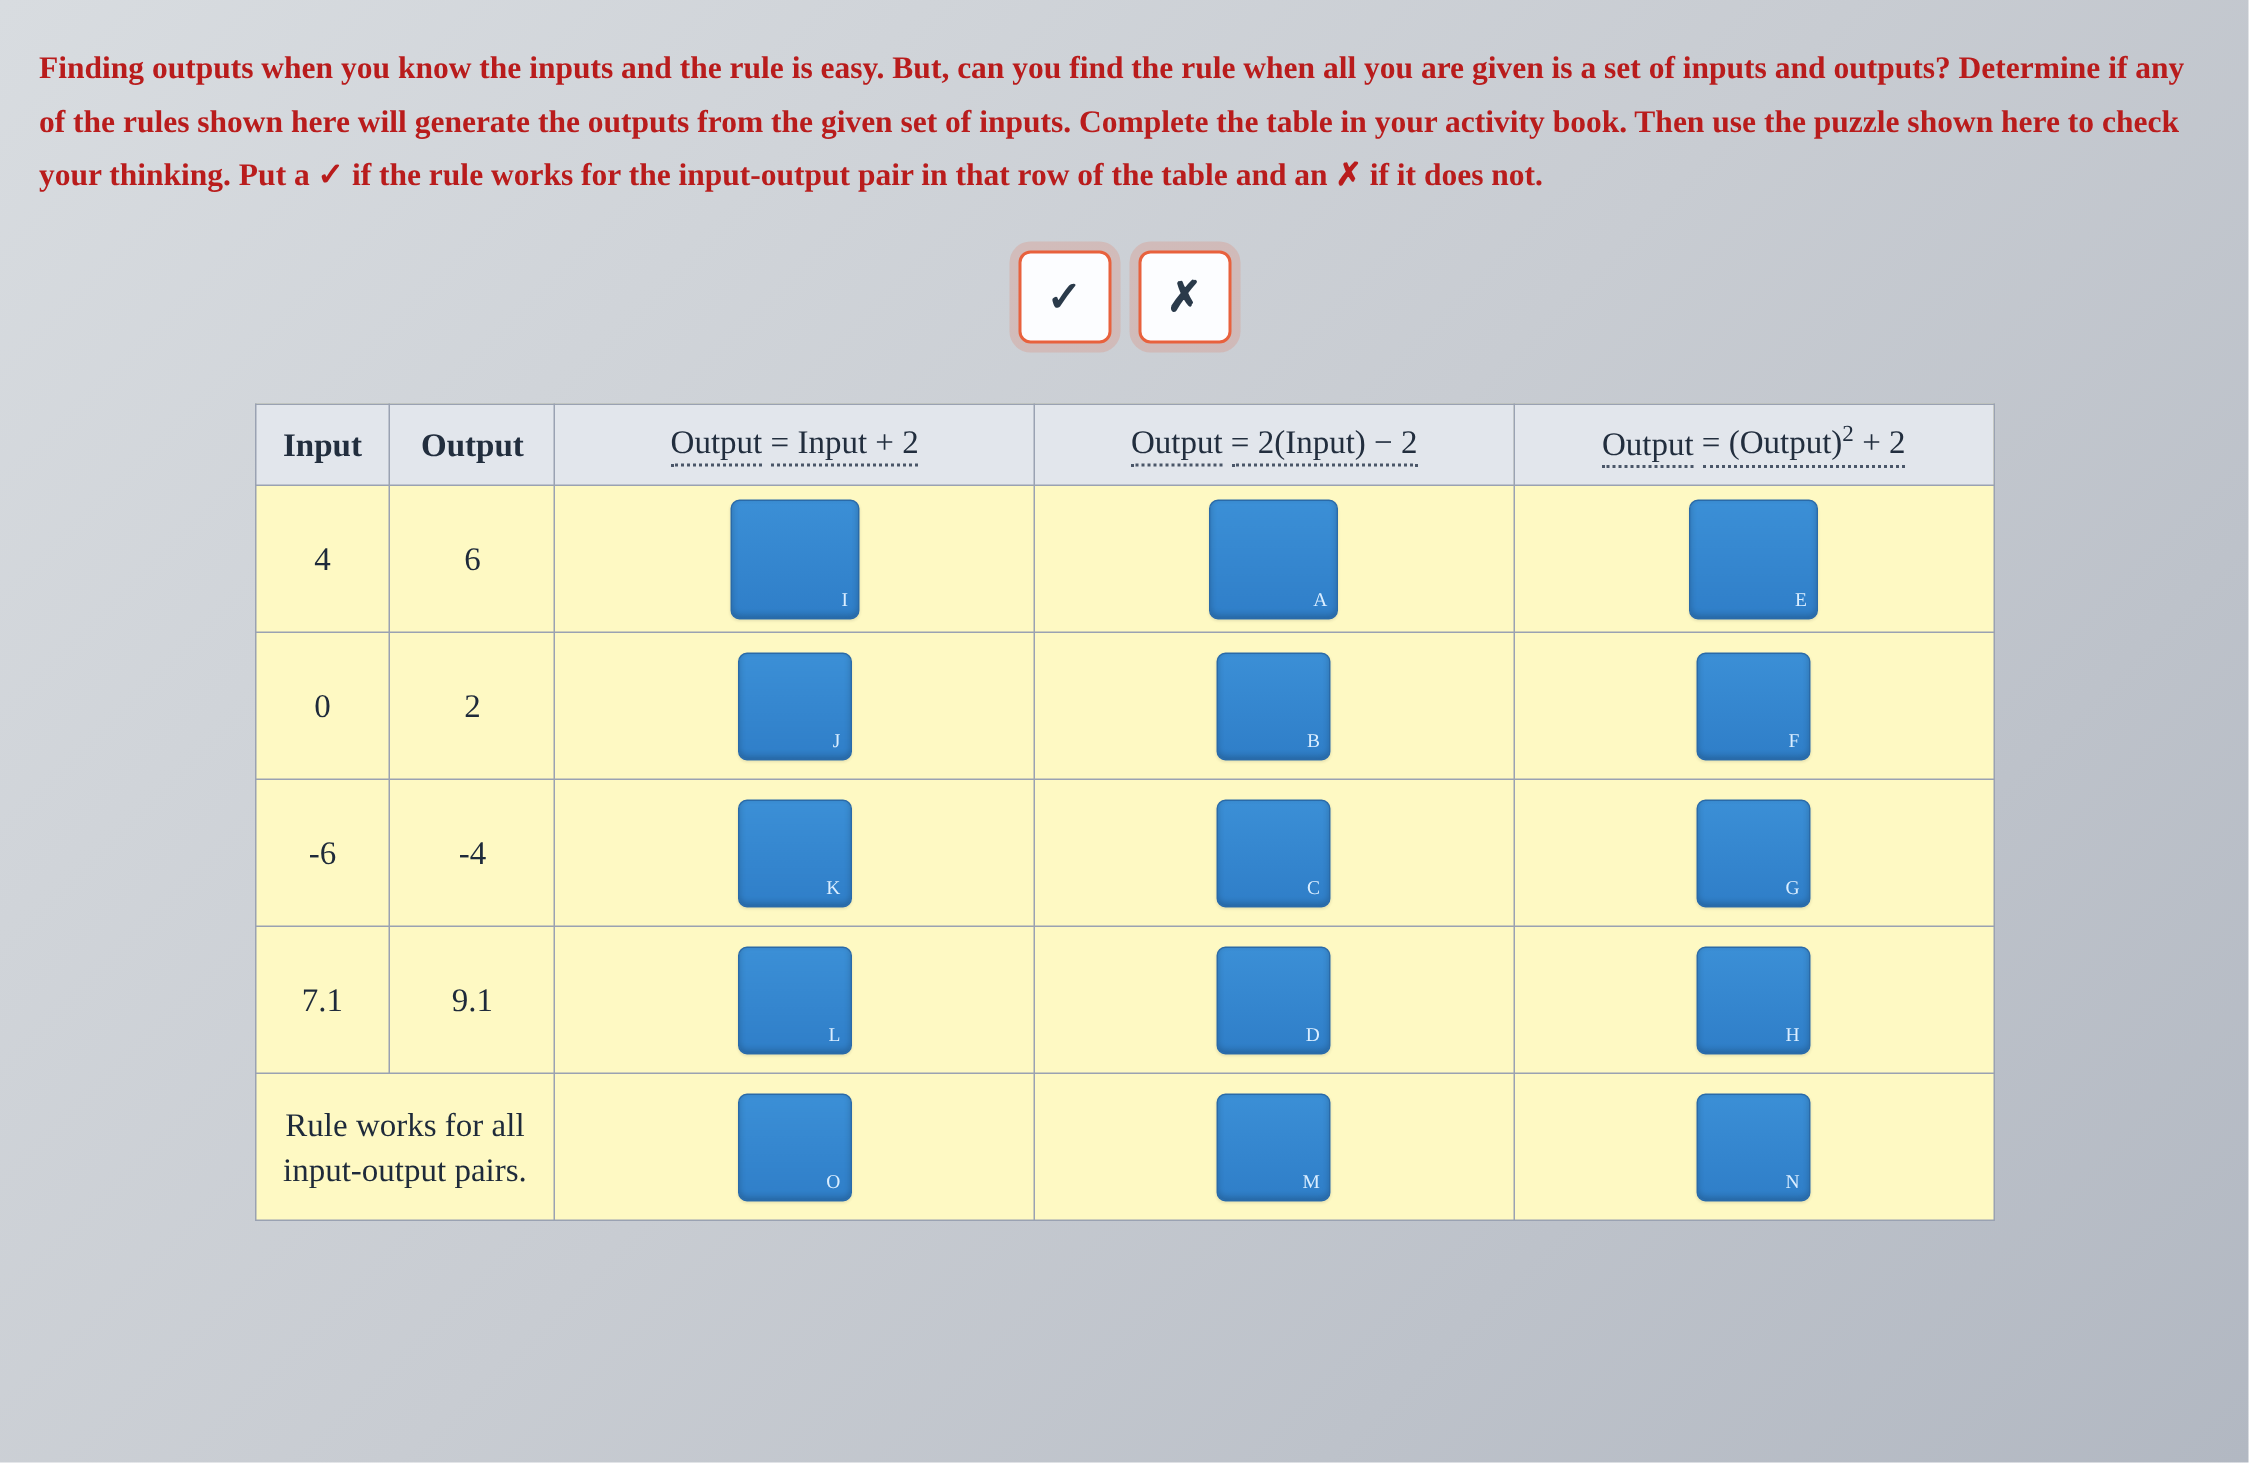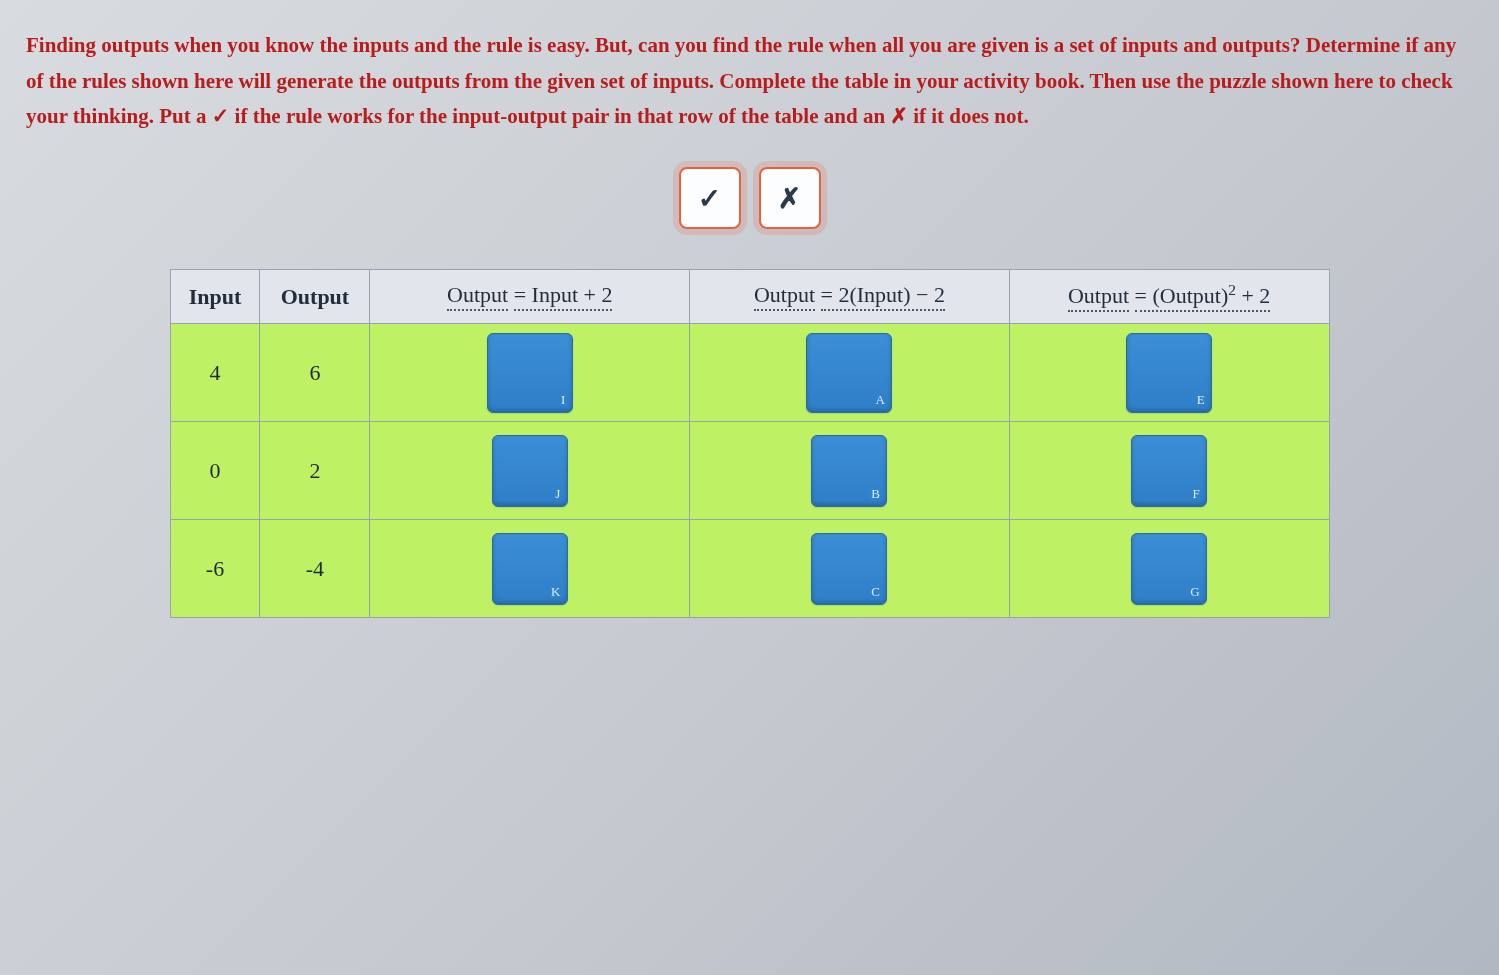--- a/index.html
+++ b/index.html
@@ -38,21 +38,21 @@
   justify-content: center;
   font-size: 28px;
   font-weight: bold;
   color: #2a3a4a;
   cursor: grab;
 }
 .worksheet {
   margin: 0 auto;
   width: 1160px;
   border-collapse: collapse;
-  background: #bef264;
+  background: #fef9c3;
 }
 .worksheet th, .worksheet td {
   border: 1px solid #9aa2b2;
   padding: 0;
   vertical-align: middle;
 }
 .worksheet thead th {
   font-weight: normal;
   font-size: 22px;
   color: #222e3e;
@@ -184,14 +184,51 @@
           <div class="drop-slot">
             <span class="tag">C</span>
           </div>
         </td>
       <td>
           <div class="drop-slot">
             <span class="tag">G</span>
           </div>
         </td>
     </tr>
+    <tr>
+      <td class="io-cell">7.1</td>
+      <td class="io-cell">9.1</td>
+      <td>
+          <div class="drop-slot">
+            <span class="tag">L</span>
+          </div>
+        </td>
+      <td>
+          <div class="drop-slot">
+            <span class="tag">D</span>
+          </div>
+        </td>
+      <td>
+          <div class="drop-slot">
+            <span class="tag">H</span>
+          </div>
+        </td>
+    </tr>
+    <tr class="summary">
+      <td class="summary-cell" colspan="2">Rule works for all input-output pairs.</td>
+      <td>
+          <div class="drop-slot">
+            <span class="tag">O</span>
+          </div>
+        </td>
+      <td>
+          <div class="drop-slot">
+            <span class="tag">M</span>
+          </div>
+        </td>
+      <td>
+          <div class="drop-slot">
+            <span class="tag">N</span>
+          </div>
+        </td>
+    </tr>
   </tbody>
 </table>
 
 </body></html>

